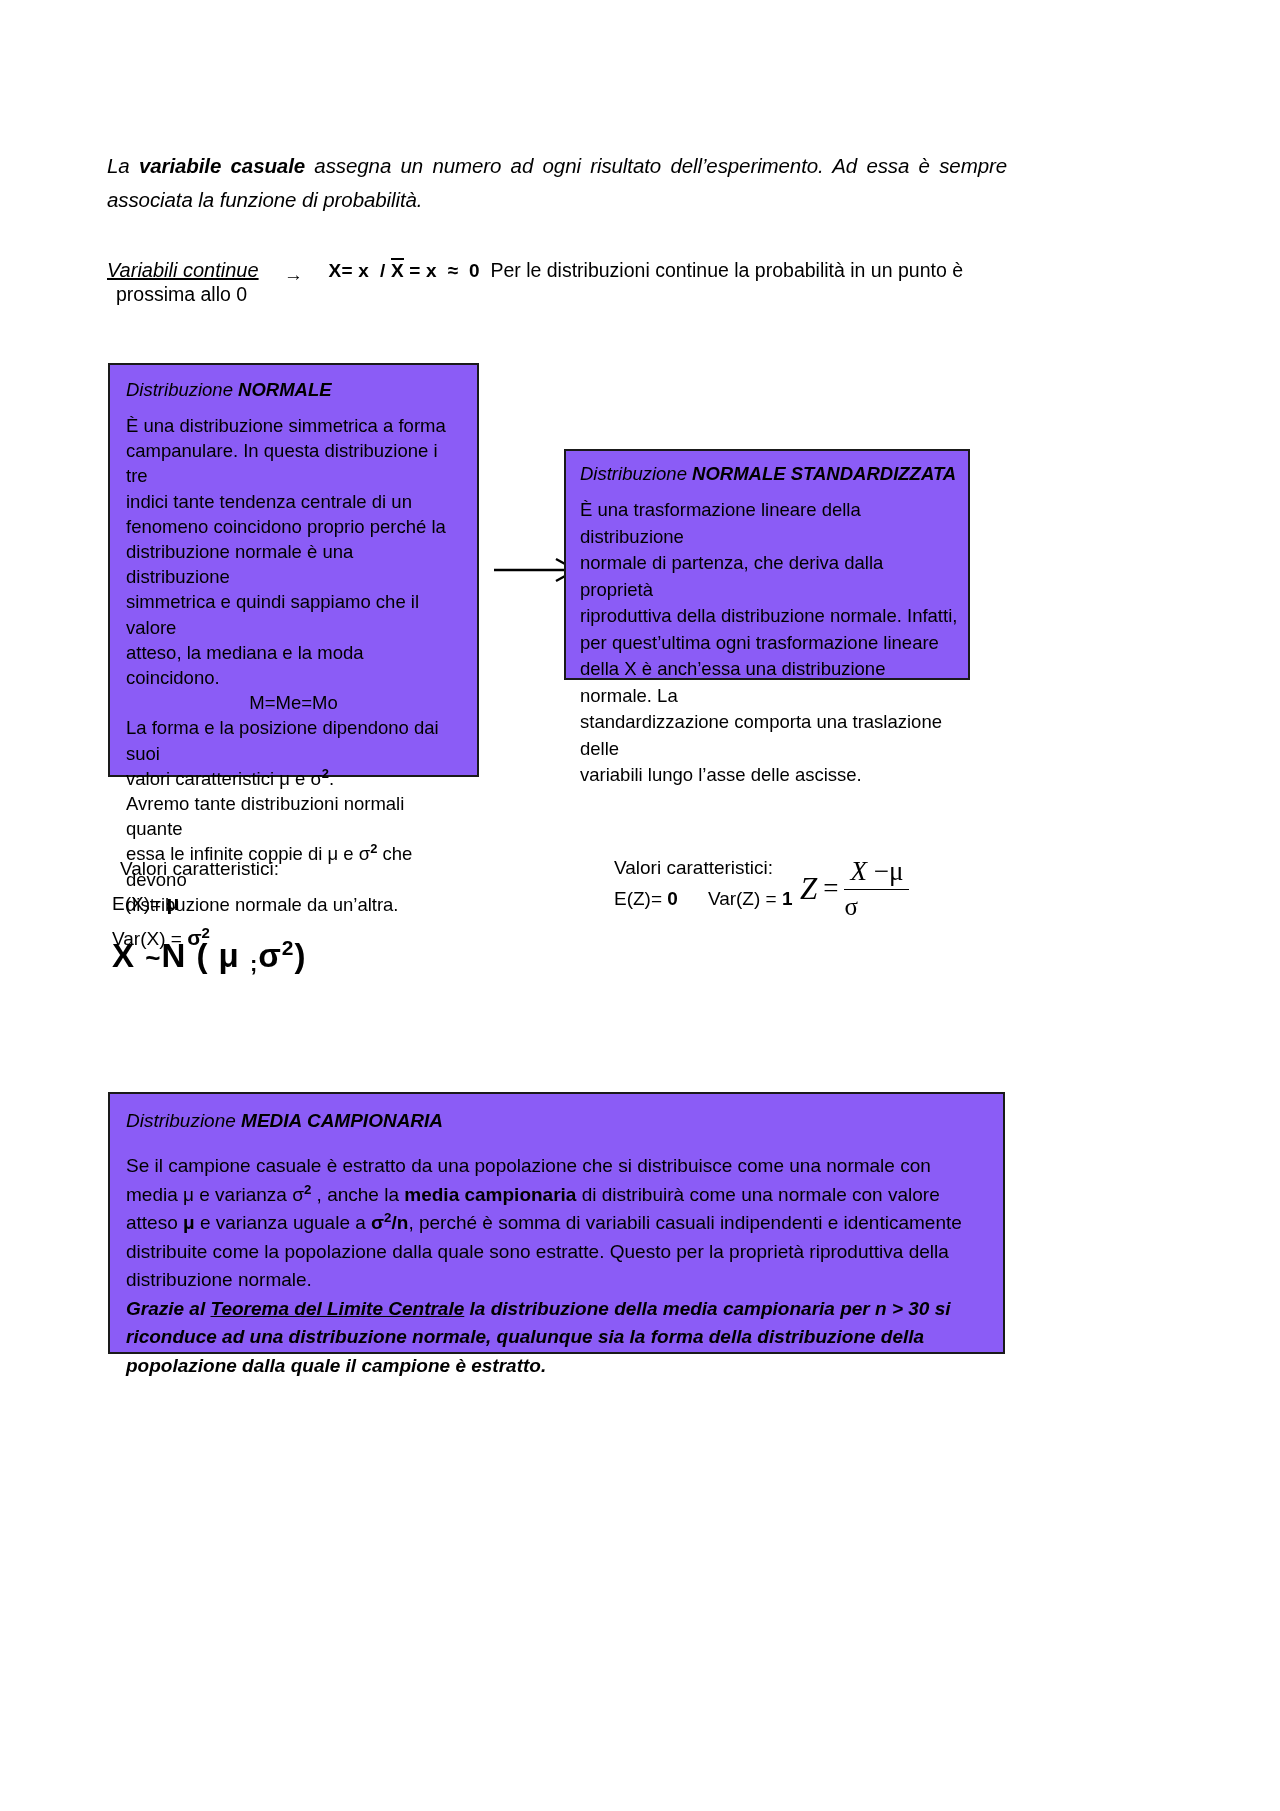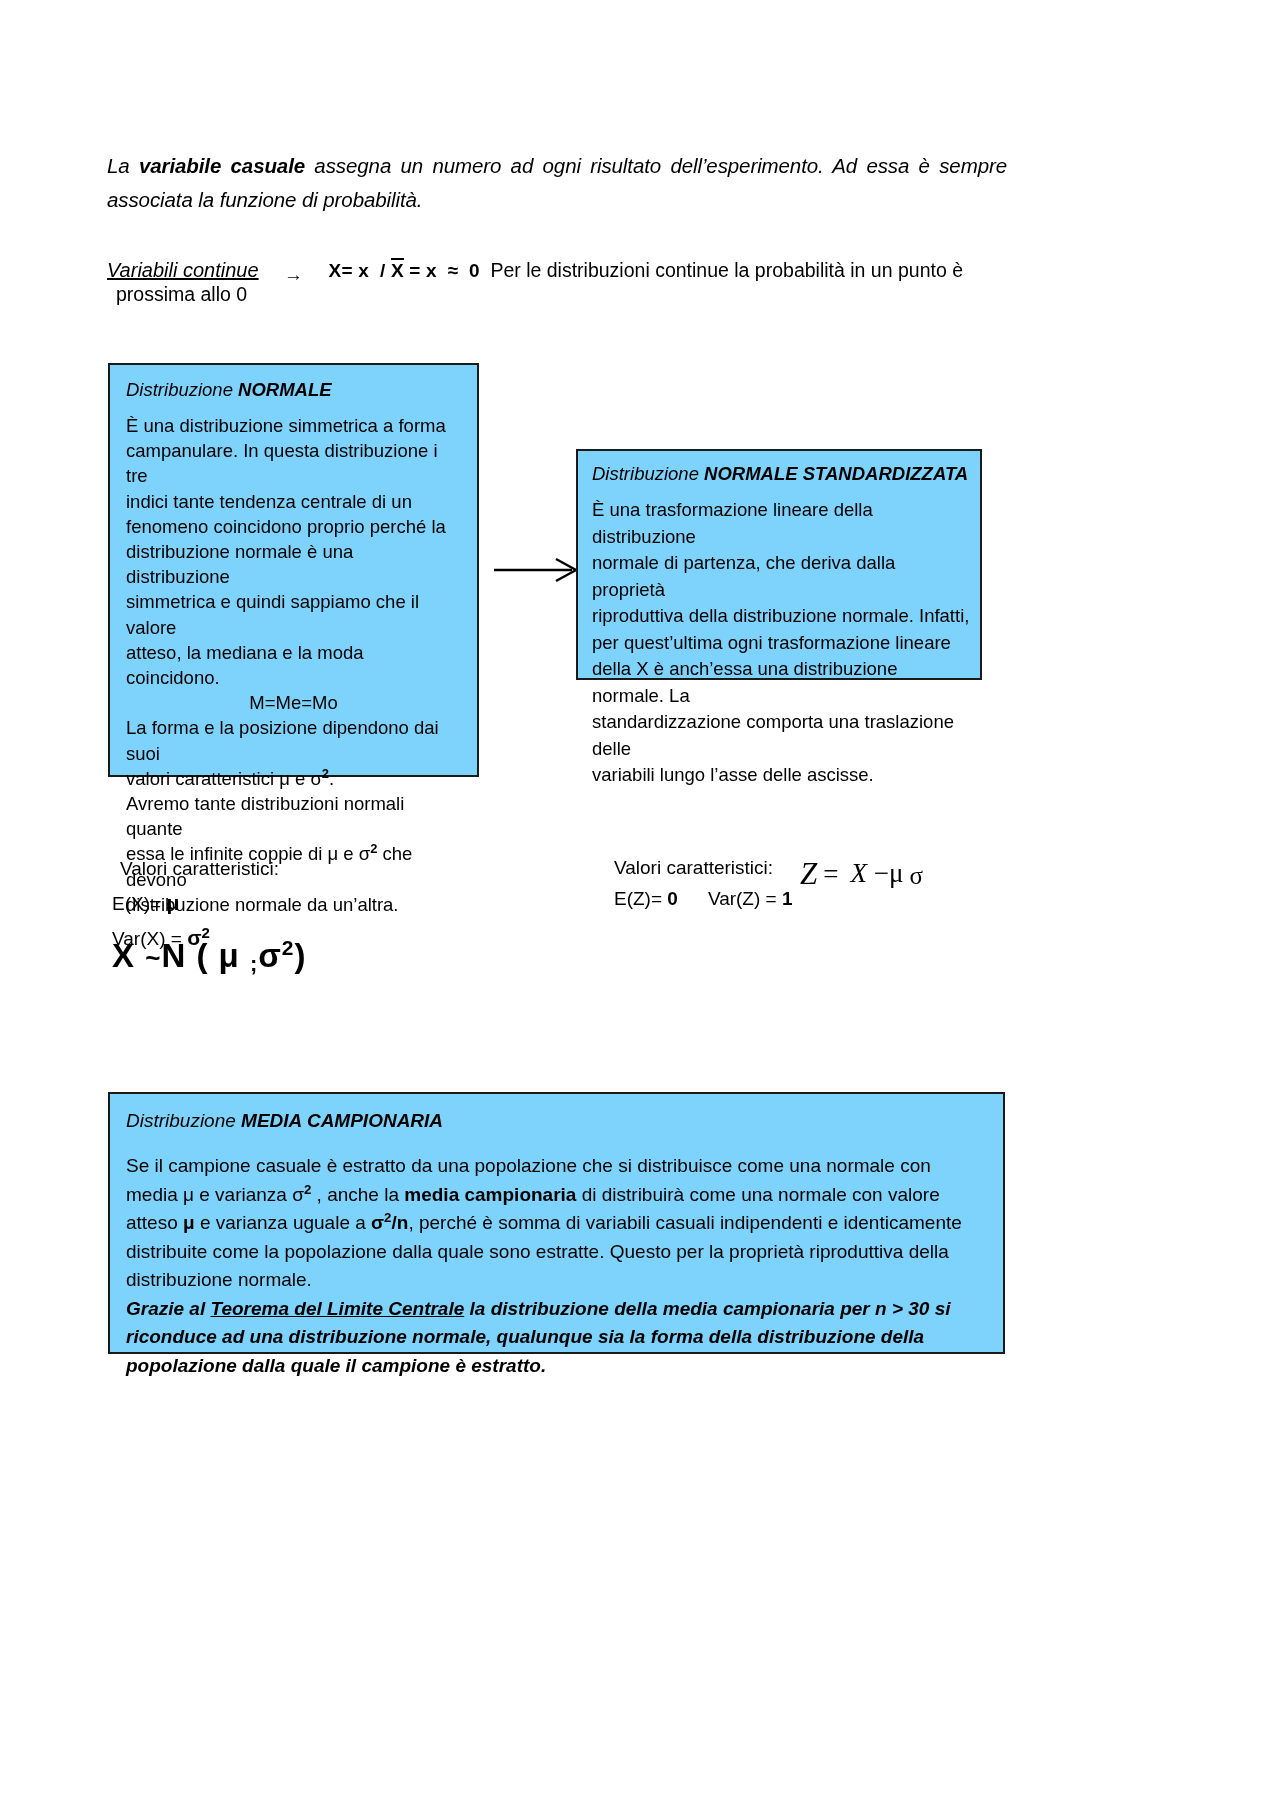--- a/index.html
+++ b/index.html
@@ -70,32 +70,32 @@
     position: absolute;
     left: 116px;
     top: 283px;
     font-size: 19.5px;
   }
 
   
   .box {
     position: absolute;
     border: 2px solid #1a1a1a;
-    background: #7dd3fc;
+    background: #8b5cf6;
     box-sizing: border-box;
   }
   #box-normale {
     left: 108px;
     top: 363px;
     width: 371px;
     height: 414px;
     padding: 14px 16px 10px 16px;
   }
   #box-standard {
-    left: 576px;
+    left: 564px;
     top: 449px;
     width: 406px;
     height: 231px;
     padding: 12px 7px 10px 14px;
   }
   #box-media {
     left: 108px;
     top: 1092px;
     width: 897px;
     height: 262px;
@@ -176,22 +176,22 @@
     font-family: "Liberation Serif", serif;
     font-size: 27px;
     display: flex;
     align-items: center;
     white-space: nowrap;
   }
   #z-formula .zvar { font-style: italic; font-size: 31px; padding-right: 6px; }
   #z-formula .eqs { font-size: 27px; padding-right: 6px; }
   #z-formula .frac {
     display: inline-flex;
-    flex-direction: row;
-    align-items: center;
+    flex-direction: column;
+    align-items: flex-start;
     vertical-align: middle;
   }
   #z-formula .num {
     padding: 0 6px 2px 6px;
     font-size: 27px;
   }
   #z-formula .num i { font-style: italic; }
   #z-formula .fbar {
     width: 100%;
     border-top: 1.6px solid #000;

